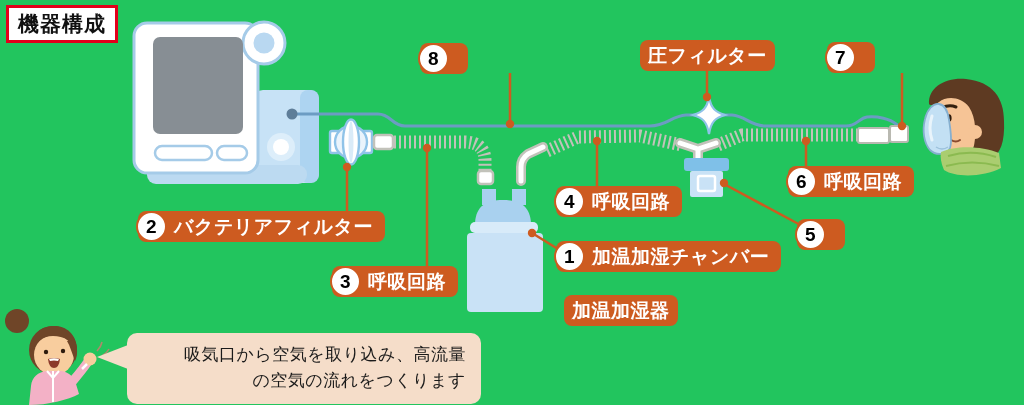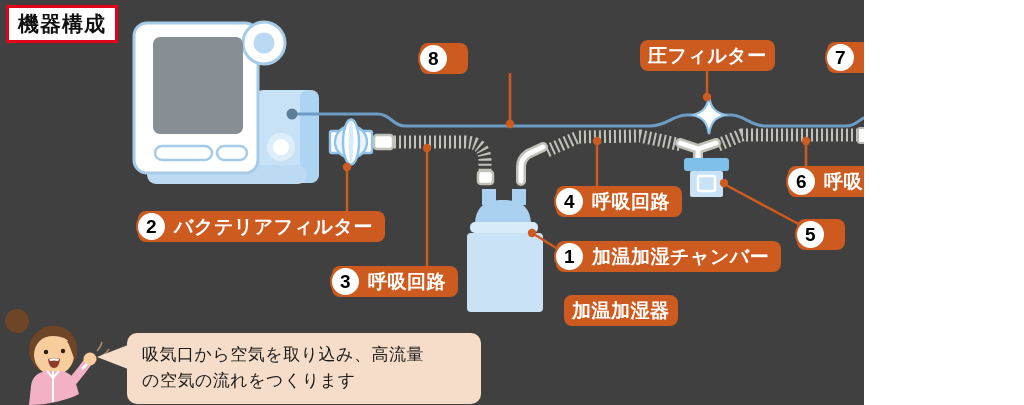--- a/index.html
+++ b/index.html
@@ -1,17 +1,17 @@
 <!DOCTYPE html>
 <html><head>
 <meta charset="utf-8">
 <style>
   html,body{margin:0;padding:0;background:#fff;}
   .stage{
-    position:relative;width:864px;height:405px;background:#404040;
+    position:relative;width:1024px;height:405px;background:#22c55e;
     overflow:hidden;font-family:"Liberation Sans",sans-serif;
   }
   .stage svg.diagram{position:absolute;left:0;top:0;z-index:1;}
   .title-box{
     position:absolute;left:6px;top:5px;z-index:3;
     background:#fff;border:3px solid #e3001b;color:#111;
     font-size:21px;font-weight:bold;padding:2px 9px;letter-spacing:1px;
   }
   .tag{
     position:absolute;z-index:3;height:31px;display:inline-flex;align-items:center;
@@ -23,20 +23,21 @@
     width:31px;height:31px;margin:0 7px 0 -2px;border-radius:50%;
     background:#fff;border:2.5px solid #cd5b20;box-sizing:border-box;
     display:flex;align-items:center;justify-content:center;
     color:#000;font-size:19px;font-weight:bold;flex-shrink:0;
   }
   .note-bubble{
     position:absolute;left:127px;top:333px;width:354px;box-sizing:border-box;z-index:3;
     background:#f5ddc9;border-radius:10px;padding:9px 15px;
     color:#1a1a1a;font-size:17px;line-height:1.55;letter-spacing:0.5px;
     white-space:pre-line;
+    text-align:right;
   }
 </style>
 </head>
 <body>
 
 <div class="stage">
 
   <svg class="diagram" width="1024" height="405" viewBox="0 0 1024 405">
 
     <g>

